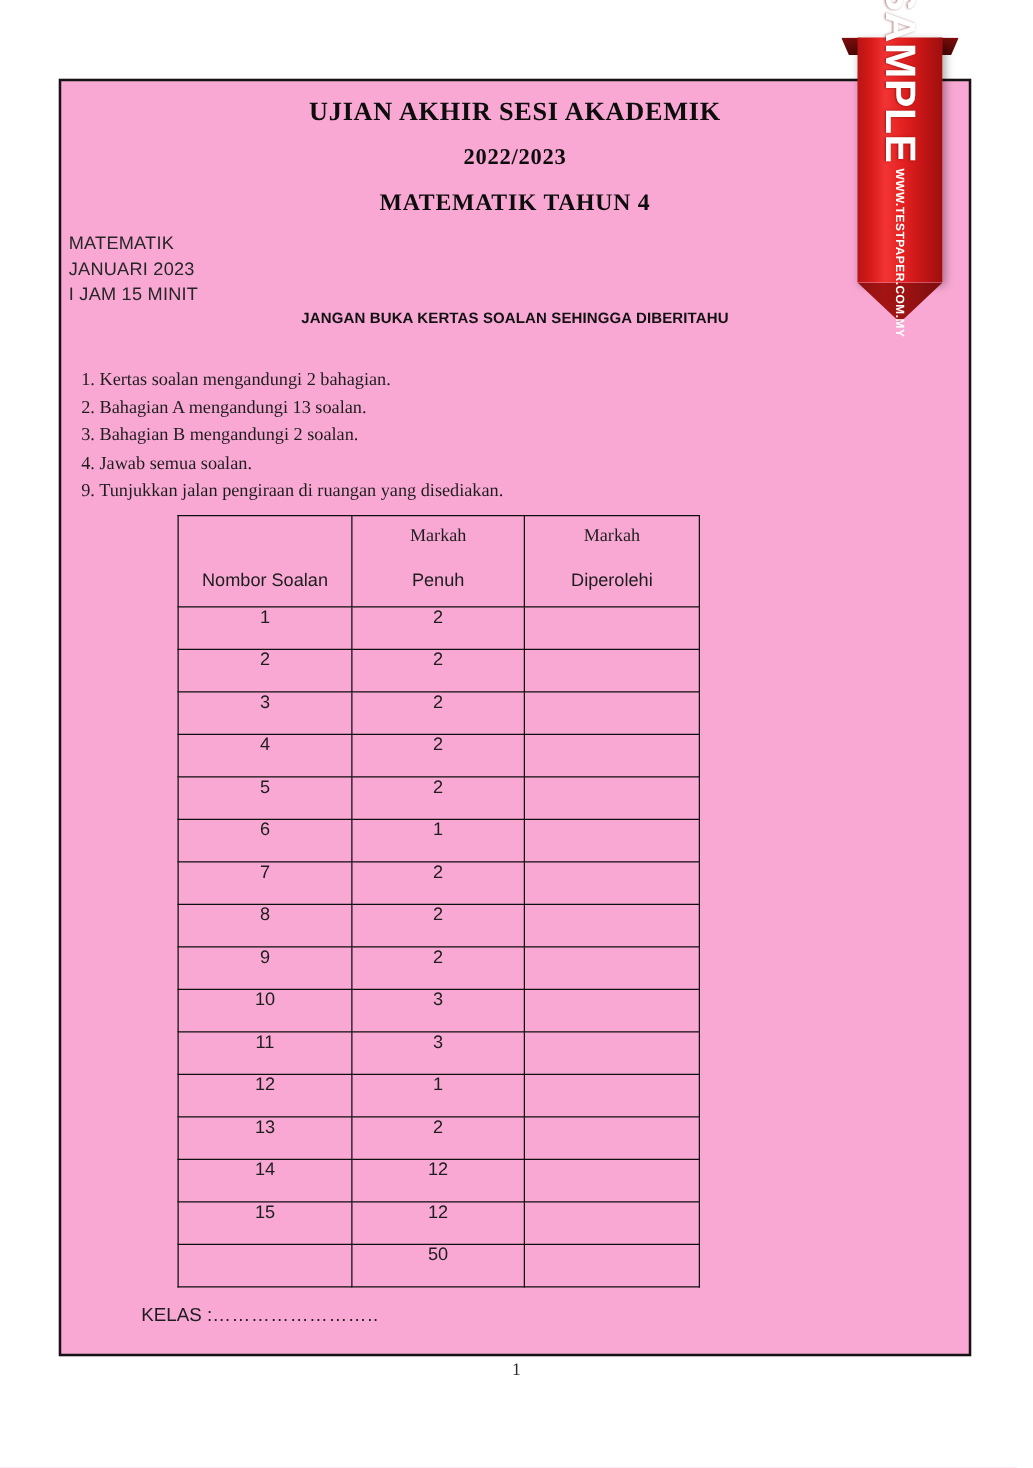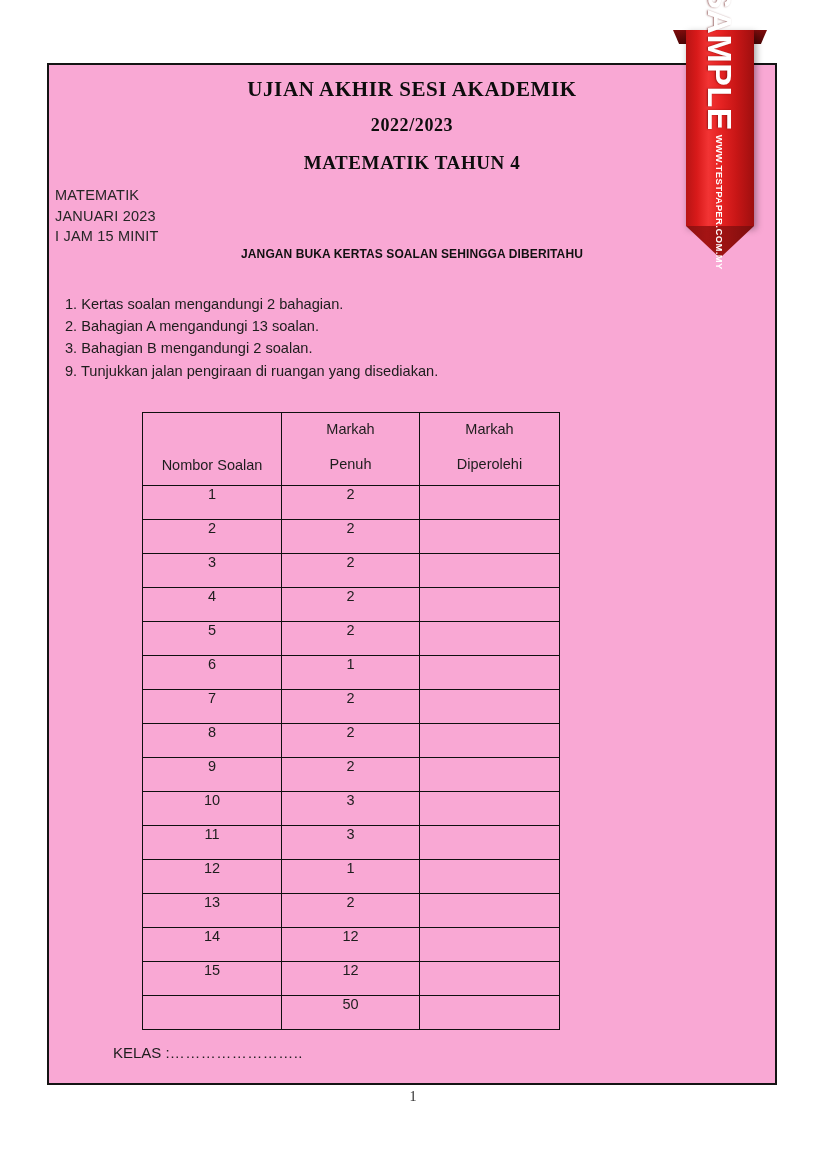--- a/index.html
+++ b/index.html
@@ -73,20 +73,21 @@
   
   .instructions {
     position: absolute;
     left: 16px;
     top: 228px;
     line-height: 1.52;
   }
   .instr-line {
     font-size: 14.6px;
     color: #1d1d1d;
+    font-family: Liberation Serif, serif;
   }
 
   
   #marks-table {
     position: absolute;
     left: 93px;
     top: 347px;
     width: 417px;
     border-collapse: collapse;
     table-layout: fixed;
@@ -104,20 +105,21 @@
   #marks-table col.c2 { width: 138px; }
   #marks-table col.c3 { width: 140px; }
 
   .head-cell {
     height: 72px;
     position: relative;
   }
   .head-top {
     display: block;
     padding-top: 8px;
+    font-family: Liberation Serif, serif;
   }
   .head-bottom {
     display: block;
     padding-top: 19px;
   }
   .head-single {
     display: block;
     padding-top: 44px;
   }
   .body-cell {
@@ -243,20 +245,21 @@
     <div class="meta-line">JANUARI 2023</div>
     <div class="meta-line">I JAM 15 MINIT</div>
   </div>
 
   <div class="notice">JANGAN BUKA KERTAS SOALAN SEHINGGA DIBERITAHU</div>
 
   <div class="instructions">
     <div class="instr-line">1. Kertas soalan mengandungi 2 bahagian.</div>
     <div class="instr-line">2. Bahagian A mengandungi 13 soalan.</div>
     <div class="instr-line">3. Bahagian B mengandungi 2 soalan.</div>
+    <div class="instr-line">4. Jawab semua soalan.</div>
     <div class="instr-line">9. Tunjukkan jalan pengiraan di ruangan yang disediakan.</div>
   </div>
 
   <table id="marks-table">
     <colgroup>
       <col class="c1">
         <col class="c2">
         <col class="c3">
     </colgroup>
     <thead>

